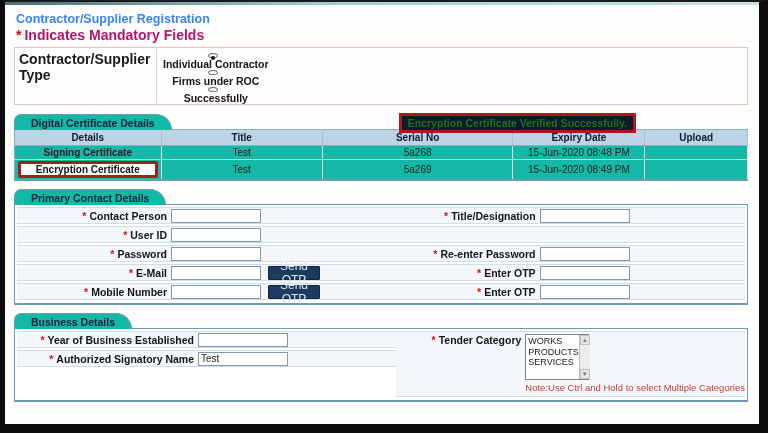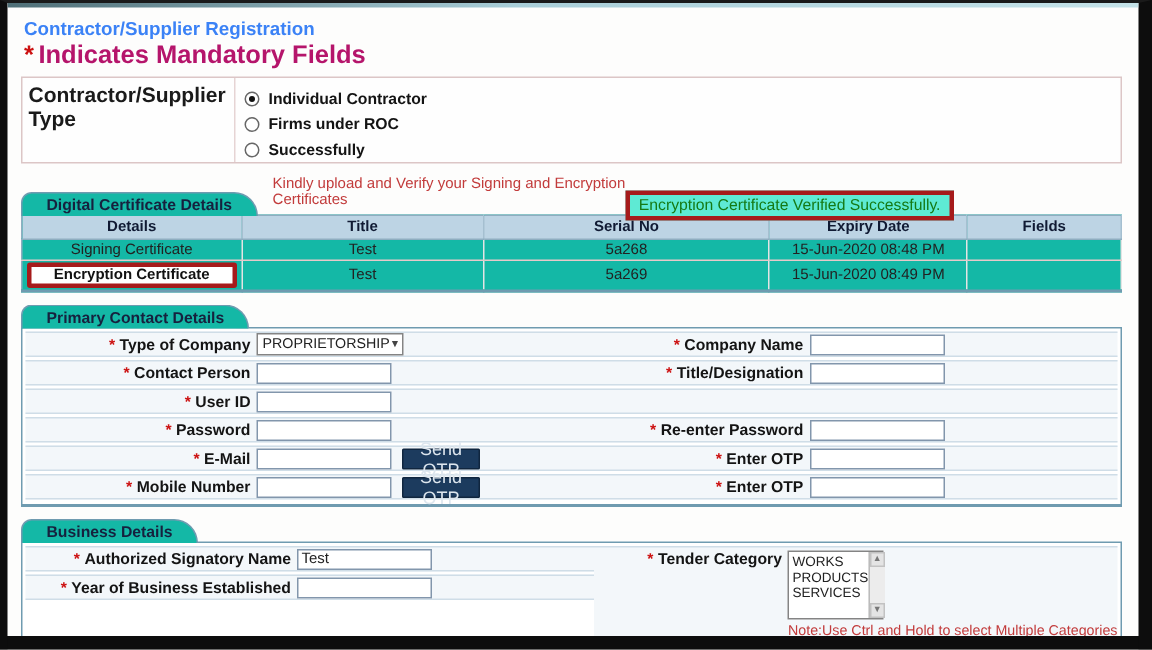--- a/index.html
+++ b/index.html
@@ -9,50 +9,50 @@
   .frame {
     position:relative; width:768px; height:433px; background:#fdfdfc;
     border-left:5px solid #0d0d0d; border-right:9px solid #0d0d0d;
     border-bottom:9px solid #0d0d0d; border-top:2px solid #1a1a1a;
     overflow:hidden;
   }
   .topbar { height:3px; background:linear-gradient(to right,#4f6f77,#a9ced8 45%,#c4e2e8); }
   .content { padding:4px 11px 0 9px; }
 
   .page-title { color:#3b82f6; font-size:12.5px; font-weight:bold; padding:3px 0 1px 2px; }
-  .mandatory-note { color:#b5156b; font-size:17px; font-weight:bold; padding:0 0 4px 2px; }
+  .mandatory-note { color:#b5156b; font-size:14px; font-weight:bold; padding:0 0 4px 2px; }
   .ast { color:#cc1111; font-weight:bold; margin-right:3px; }
 
   
   .type-box { display:flex; border:1px solid #dcc6c6; height:58px; background:#fefefe; }
   .type-label { width:142px; border-right:1px solid #e6d4d4; padding:3px 4px; font-size:14px; font-weight:bold; color:#1a1a1a; }
   .type-options { padding:5px 0 0 6px; }
-  .radio-row { display:flex; align-items:center; height:17px; cursor:default; }
+  .radio-row { display:flex; align-items:center; height:17px; cursor:default;flex-direction:column; }
   .radio { display:inline-block; width:10px; height:10px; border:1px solid #666; border-radius:50%; background:#fff; margin-right:6px; position:relative; }
   .radio.selected::after { content:""; position:absolute; left:2px; top:2px; width:4px; height:4px; border-radius:50%; background:#111; }
   .radio-row .opt-label { font-size:10.5px; font-weight:bold; color:#141414; }
 
   
   .tab-row { display:flex; align-items:flex-end; margin-top:8px; position:relative; }
   .tab { position:relative; z-index:1; background:#14b8a6; border:1px solid #6f9bb0; border-bottom:none;
          border-radius:8px 18px 0 0; padding:2px 16px 1px 16px; font-size:10.5px; font-weight:bold;
          color:#16213e; margin-bottom:-1px; white-space:nowrap; }
   .instruction { font-size:10px; color:#c23b3b; margin:0 0 4px 10px; }
   .success-box { margin-left:auto; margin-right:112px; margin-bottom:-4px; z-index:2; position:relative;
-                 border:3px solid #a61b1b; background:#5eead4; color:#157a15; font-weight:normal;
+                 border:3px solid #a61b1b; background:#0f172a; color:#157a15; font-weight:bold;
                  font-size:10.5px; padding:1px 6px; white-space:nowrap; }
 
   
   table.cert-table { width:100%; border-collapse:collapse; table-layout:fixed;
                      border:1px solid #8fadc0; border-bottom:2px solid #6f9bb0; background:#14b8a6; }
   table.cert-table th { background:#bdd4e4; color:#101a33; font-size:10px; font-weight:bold;
                         padding:2px 0; border-right:1px solid #a5bfd0; border-bottom:1px solid #8fadc0; }
   table.cert-table td { font-size:10px; color:#222; text-align:center; padding:1px 0;
                         border-right:1px solid #e4e4e4; border-bottom:1px solid #e7c9c9; height:14px; }
-  td.cert-name-cell { font-weight:normal; color:#111; }
+  td.cert-name-cell { font-weight:bold; color:#111; }
   .red-outline { border:3px solid #a61b1b; border-radius:2px; margin:0 3px; font-weight:bold; color:#111; background:#fff; }
 
   
   .section-box { border:1px solid #6f9bb0; border-bottom-width:2px; background:#fff; padding:2px 2px 1px 2px; }
   .form-row { display:flex; align-items:center; height:17px; background:#f3f7fa;
               border-top:1px solid #cfdde7; border-bottom:1px solid #cfdde7; margin-bottom:2px; }
   .half { display:flex; align-items:center; height:100%; }
   .half.left { width:52%; }
   .half.right { width:48%; }
   .flabel { width:150px; text-align:right; font-size:10.5px; font-weight:bold; color:#141414; white-space:nowrap; }
@@ -106,38 +106,37 @@
         </label>
         <label class="radio-row">
           <span class="radio"></span>
           <span class="opt-label">Successfully</span>
         </label>
       </div>
     </div>
 
     <div class="tab-row">
       <div class="tab">Digital Certificate Details</div>
-      <div class="instruction">Kindly upload and Verify your Signing and Encryption Certificates</div>
       <div class="success-box">Encryption Certificate Verified Successfully.</div>
     </div>
     <table class="cert-table">
       <colgroup>
           <col style="width:20%">
           <col style="width:22%">
           <col style="width:26%">
           <col style="width:18%">
           <col style="width:14%">
         </colgroup>
       <thead>
         <tr>
           <th>Details</th>
           <th>Title</th>
           <th>Serial No</th>
           <th>Expiry Date</th>
-          <th>Fields</th>
+          <th>Upload</th>
         </tr>
       </thead>
       <tbody>
         <tr>
           <td class="cert-name-cell">Signing Certificate</td>
           <td>Test</td>
           <td>5a268</td>
           <td>15-Jun-2020 08:48 PM</td>
           <td></td>
         </tr>
@@ -151,37 +150,20 @@
           <td></td>
         </tr>
       </tbody>
     </table>
 
     <div class="tab-row">
       <div class="tab">Primary Contact Details</div>
     </div>
     <div class="section-box">
 
-      <div class="form-row">
-        <div class="half left">
-          <div class="flabel"><span class="ast">*</span><span>Type of Company</span></div>
-          <div class="fctl">
-            <div class="select">
-              <span class="sel-val">PROPRIETORSHIP</span>
-              <span class="dd-arrow">▼</span>
-            </div>
-          </div>
-        </div>
-        <div class="half right">
-          <div class="flabel"><span class="ast">*</span><span>Company Name</span></div>
-          <div class="fctl">
-              <input class="txt" type="text" style="">
-            </div>
-        </div>
-      </div>
 
       <div class="form-row">
         <div class="half left">
           <div class="flabel"><span class="ast">*</span><span>Contact Person</span></div>
           <div class="fctl">
               <input class="txt" type="text" style="">
             </div>
         </div>
         <div class="half right">
           <div class="flabel"><span class="ast">*</span><span>Title/Designation</span></div>
@@ -249,35 +231,35 @@
       </div>
 
     </div>
 
     <div class="tab-row">
       <div class="tab">Business Details</div>
     </div>
     <div class="section-box">
       <div class="biz-wrap">
         <div class="biz-left">
+
+          <div class="form-row">
+            <div class="half" style="width:100%">
+              <div class="flabel" style="width:177px"><span class="ast">*</span><span>Year of Business Established</span></div>
+              <div class="fctl">
+                  <input class="txt" type="text" style="">
+                </div>
+            </div>
+          </div>
 
           <div class="form-row">
             <div class="half" style="width:100%">
               <div class="flabel" style="width:177px"><span class="ast">*</span><span>Authorized Signatory Name</span></div>
               <div class="fctl">
                   <input class="txt" type="text" value="Test" style="">
-                </div>
-            </div>
-          </div>
-
-          <div class="form-row">
-            <div class="half" style="width:100%">
-              <div class="flabel" style="width:177px"><span class="ast">*</span><span>Year of Business Established</span></div>
-              <div class="fctl">
-                  <input class="txt" type="text" style="">
                 </div>
             </div>
           </div>
 
 
         </div>
         <div class="biz-right">
           <div class="flabel"><span class="ast">*</span><span>Tender Category</span></div>
           <div class="biz-cat-col">
             <div class="listbox">

